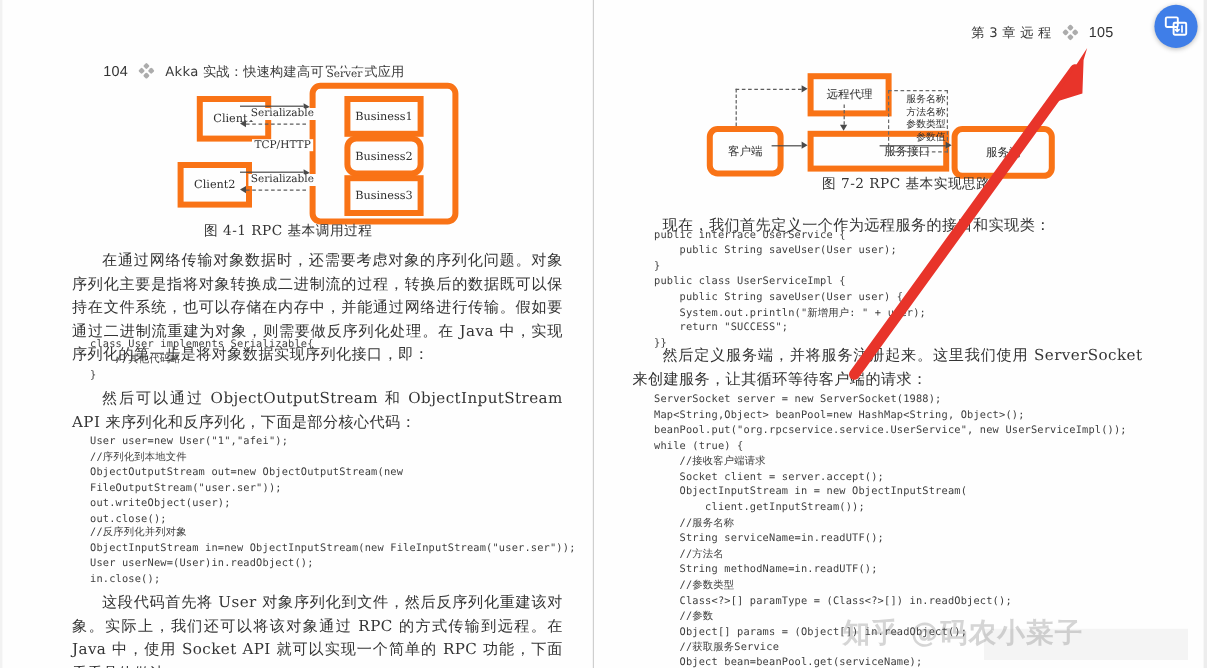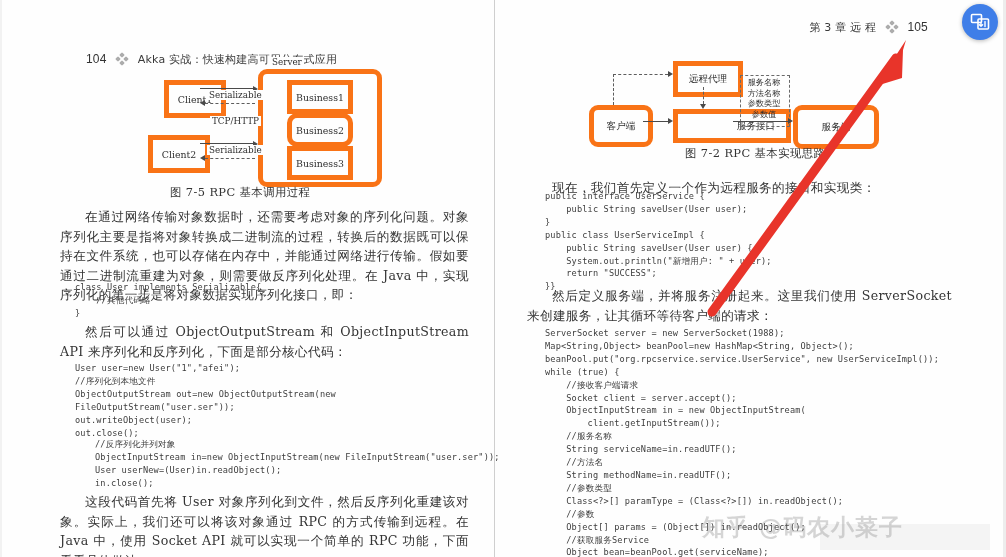--- a/index.html
+++ b/index.html
@@ -51,21 +51,21 @@
   .ln{position:absolute;background:#4a4a4a;height:1px;}
   .dln{position:absolute;height:0;border-top:1px dashed #5d5d5d;}
   .dlnv{position:absolute;width:0;border-left:1px dashed #5d5d5d;}
   .ah{position:absolute;width:0;height:0;border-top:3px solid transparent;border-bottom:3px solid transparent;}
   .ah.r{border-left:5px solid #4a4a4a;}
   .ah.l{border-right:5px solid #4a4a4a;}
   .ah.d{border-left:3px solid transparent;border-right:3px solid transparent;border-top:5px solid #4a4a4a;border-bottom:0;}
   .flab{position:absolute;font-family:"DejaVu Serif","Liberation Serif",serif;font-size:8.8px;color:#2f2f2f;
         background:#fefefe;padding:0 2px;white-space:nowrap;}
   .dlab{position:absolute;font-family:"DejaVu Sans","Liberation Sans",sans-serif;font-size:8.2px;
-        color:#2f2f2f;line-height:10.5px;text-align:center;white-space:pre-line;}
+        color:#2f2f2f;line-height:10.5px;text-align:right;white-space:pre-line;}
 
   
   .redarrow{position:absolute;left:690px;top:20px;width:250px;height:310px;pointer-events:none;}
 
   
   .fab{position:absolute;right:8px;top:4px;width:36px;height:36px;border-radius:50%;
        background:#3f7ee8;box-shadow:0 1px 4px rgba(0,0,0,.28);display:flex;align-items:center;
        justify-content:center;cursor:pointer;}
   .fab svg{display:block;}
 
@@ -109,35 +109,35 @@
     <div class="flab" style="left:207px;top:90px;">Serializable</div>
 
     <div class="flab" style="left:210px;top:116px;">TCP/HTTP</div>
 
     <div class="ln" style="left:200px;top:143px;width:53px;"></div>
     <div class="ah r" style="left:253px;top:140.5px;"></div>
     <div class="dln" style="left:205px;top:158px;width:50px;"></div>
     <div class="ah l" style="left:200px;top:155px;"></div>
     <div class="flab" style="left:207px;top:145px;">Serializable</div>
 
-    <div class="cap" style="left:170px;top:185px;">图 7-5   RPC 基本调用过程</div>
+    <div class="cap" style="left:170px;top:185px;">图 4-1   RPC 基本调用过程</div>
   </div>
 
   <div class="para ind" style="left:60px;top:207px;width:409px;">在通过网络传输对象数据时，还需要考虑对象的序列化问题。对象序列化主要是指将对象转换成二进制流的过程，转换后的数据既可以保持在文件系统，也可以存储在内存中，并能通过网络进行传输。假如要通过二进制流重建为对象，则需要做反序列化处理。在 Java 中，实现序列化的第一步是将对象数据实现序列化接口，即：</div>
   <div class="code" style="left:75px;top:281px;">class User implements Serializable{
     //其他代码略
 }</div>
   <div class="para ind" style="left:60px;top:322px;width:409px;">然后可以通过 ObjectOutputStream 和 ObjectInputStream API 来序列化和反序列化，下面是部分核心代码：</div>
   <div class="code" style="left:75px;top:362px;">User user=new User("1","afei");
 //序列化到本地文件
 ObjectOutputStream out=new ObjectOutputStream(new
 FileOutputStream("user.ser"));
 out.writeObject(user);
 out.close();</div>
-  <div class="code" style="left:75px;top:438px;margin-left:20px;">//反序列化并列对象
+  <div class="code" style="left:75px;top:438px;">//反序列化并列对象
 ObjectInputStream in=new ObjectInputStream(new FileInputStream("user.ser"));
 User userNew=(User)in.readObject();
 in.close();</div>
   <div class="para ind" style="left:60px;top:492px;width:409px;">这段代码首先将 User 对象序列化到文件，然后反序列化重建该对象。实际上，我们还可以将该对象通过 RPC 的方式传输到远程。在 Java 中，使用 Socket API 就可以实现一个简单的 RPC 功能，下面看看具体做法。</div>
 
   <div class="hdr hdr-right">
     <span class="tt">第 3 章  远   程</span>
     <span class="orn"><i></i><i></i><i></i><i></i></span>
     <span class="folio">105</span>
   </div>

